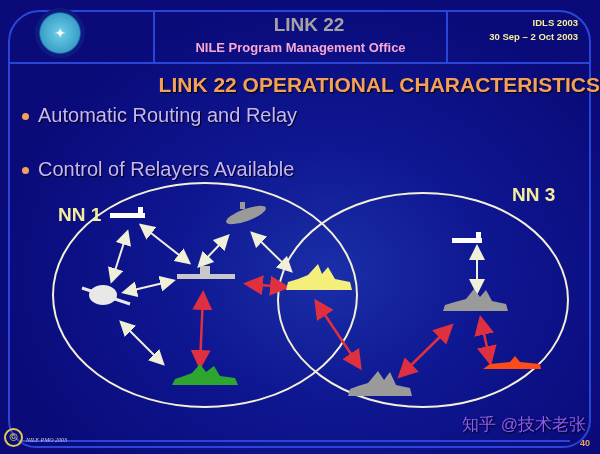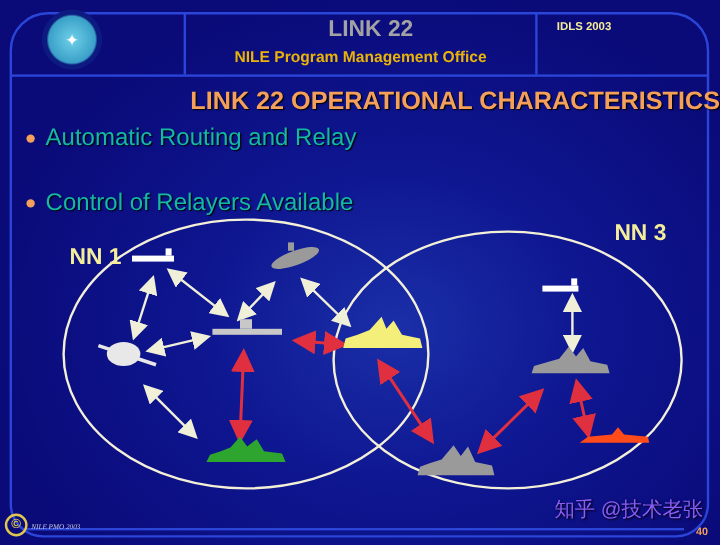--- a/index.html
+++ b/index.html
@@ -6,24 +6,24 @@
   body{width:600px;height:454px;overflow:hidden;background:#0c0a7a;font-family:"Liberation Sans",sans-serif;position:relative;}
   .bg{position:absolute;inset:0;background:radial-gradient(ellipse at 55% 60%, #1a2fa8 0%, #0e1690 35%, #0a0a78 75%);}
   .frame{position:absolute;left:8px;top:10px;width:583px;height:438px;border:2px solid #2a45d8;border-radius:32px 32px 28px 28px;box-sizing:border-box;}
   .header-line{position:absolute;left:10px;right:10px;top:62px;height:2px;background:#2a45d8;}
   .vdiv1{position:absolute;left:153px;top:10px;width:2px;height:52px;background:#2a45d8;}
   .vdiv2{position:absolute;left:446px;top:10px;width:2px;height:52px;background:#2a45d8;}
   .footer-line{position:absolute;left:22px;right:30px;top:440px;height:2px;background:#2a45d8;}
   .logo{position:absolute;left:35px;top:8px;width:50px;height:50px;border-radius:50%;background:radial-gradient(circle,#6fd0e8 0%,#3aa0c8 55%,#0d1a80 60%,#0d1a80 78%,#d8c860 80%,#0d1a80 86%);}
   .logo-star{position:absolute;left:50%;top:50%;transform:translate(-50%,-50%);color:#fff;font-size:14px;line-height:1;}
   .hdr-title{position:absolute;left:155px;width:308px;top:14px;text-align:center;color:#a3a3a3;font-weight:bold;font-size:19px;}
-  .hdr-sub{position:absolute;left:155px;width:291px;top:40px;text-align:center;color:#eab308;font-weight:bold;font-size:13px;}
-  .conf{position:absolute;left:448px;width:130px;top:16px;text-align:left;color:#f4ee9a;font-weight:bold;font-size:9.5px;line-height:14px;padding-left:16px;}
+  .hdr-sub{position:absolute;left:155px;width:291px;top:40px;text-align:center;color:#f9a8d4;font-weight:bold;font-size:13px;}
+  .conf{position:absolute;left:448px;width:130px;top:16px;text-align:right;color:#f4ee9a;font-weight:bold;font-size:9.5px;line-height:14px;}
   .main-title{position:absolute;left:0;width:600px;top:73px;text-align:right;color:#f5a05a;font-weight:bold;font-size:21px;text-shadow:1px 1px 1px #000;}
-  .bullet{position:absolute;left:22px;color:#14b8a6;font-size:20px;text-shadow:1px 1px 1px #000;}
+  .bullet{position:absolute;left:22px;color:#c4b5fd;font-size:20px;text-shadow:1px 1px 1px #000;}
   .bullet .dot{display:inline-block;width:7px;height:7px;border-radius:50%;background:#f5a05a;margin-right:9px;vertical-align:middle;}
   .nnlabel{position:absolute;color:#f4ee9a;font-weight:bold;font-size:19px;}
   svg.diagram{position:absolute;left:0;top:0;}
   .copy{position:absolute;left:4px;top:428px;width:15px;height:15px;border-radius:50%;border:2px solid #e0c850;color:#e0c850;font-size:11px;font-weight:bold;text-align:center;line-height:15px;}
   .footer-note{position:absolute;left:26px;top:437px;color:#c8c8e0;font-family:"Liberation Serif",serif;font-style:italic;font-size:6px;}
   .page-num{position:absolute;right:10px;top:438px;color:#f5a05a;font-weight:bold;font-size:9px;}
   .watermark{position:absolute;left:462px;top:413px;color:#8b5cf6;font-size:17px;text-shadow:1px 1px 2px #000;}
 </style>
 </head>
 <body>
@@ -104,20 +104,21 @@
 <div class="vdiv2"></div>
 <div class="footer-line"></div>
 
 <div class="logo">
   <span class="logo-star">✦</span>
 </div>
 <div class="hdr-title">LINK 22</div>
 <div class="hdr-sub">NILE Program Management Office</div>
 <div class="conf">
   <div>IDLS 2003</div>
+  <div>30 Sep – 2 Oct 2003</div>
 </div>
 
 <div class="main-title">LINK 22 OPERATIONAL CHARACTERISTICS</div>
 <div class="bullet" style="top:104px">
   <span class="dot"></span><span>Automatic Routing and Relay</span>
 </div>
 <div class="bullet" style="top:158px">
   <span class="dot"></span><span>Control of Relayers Available</span>
 </div>
 

